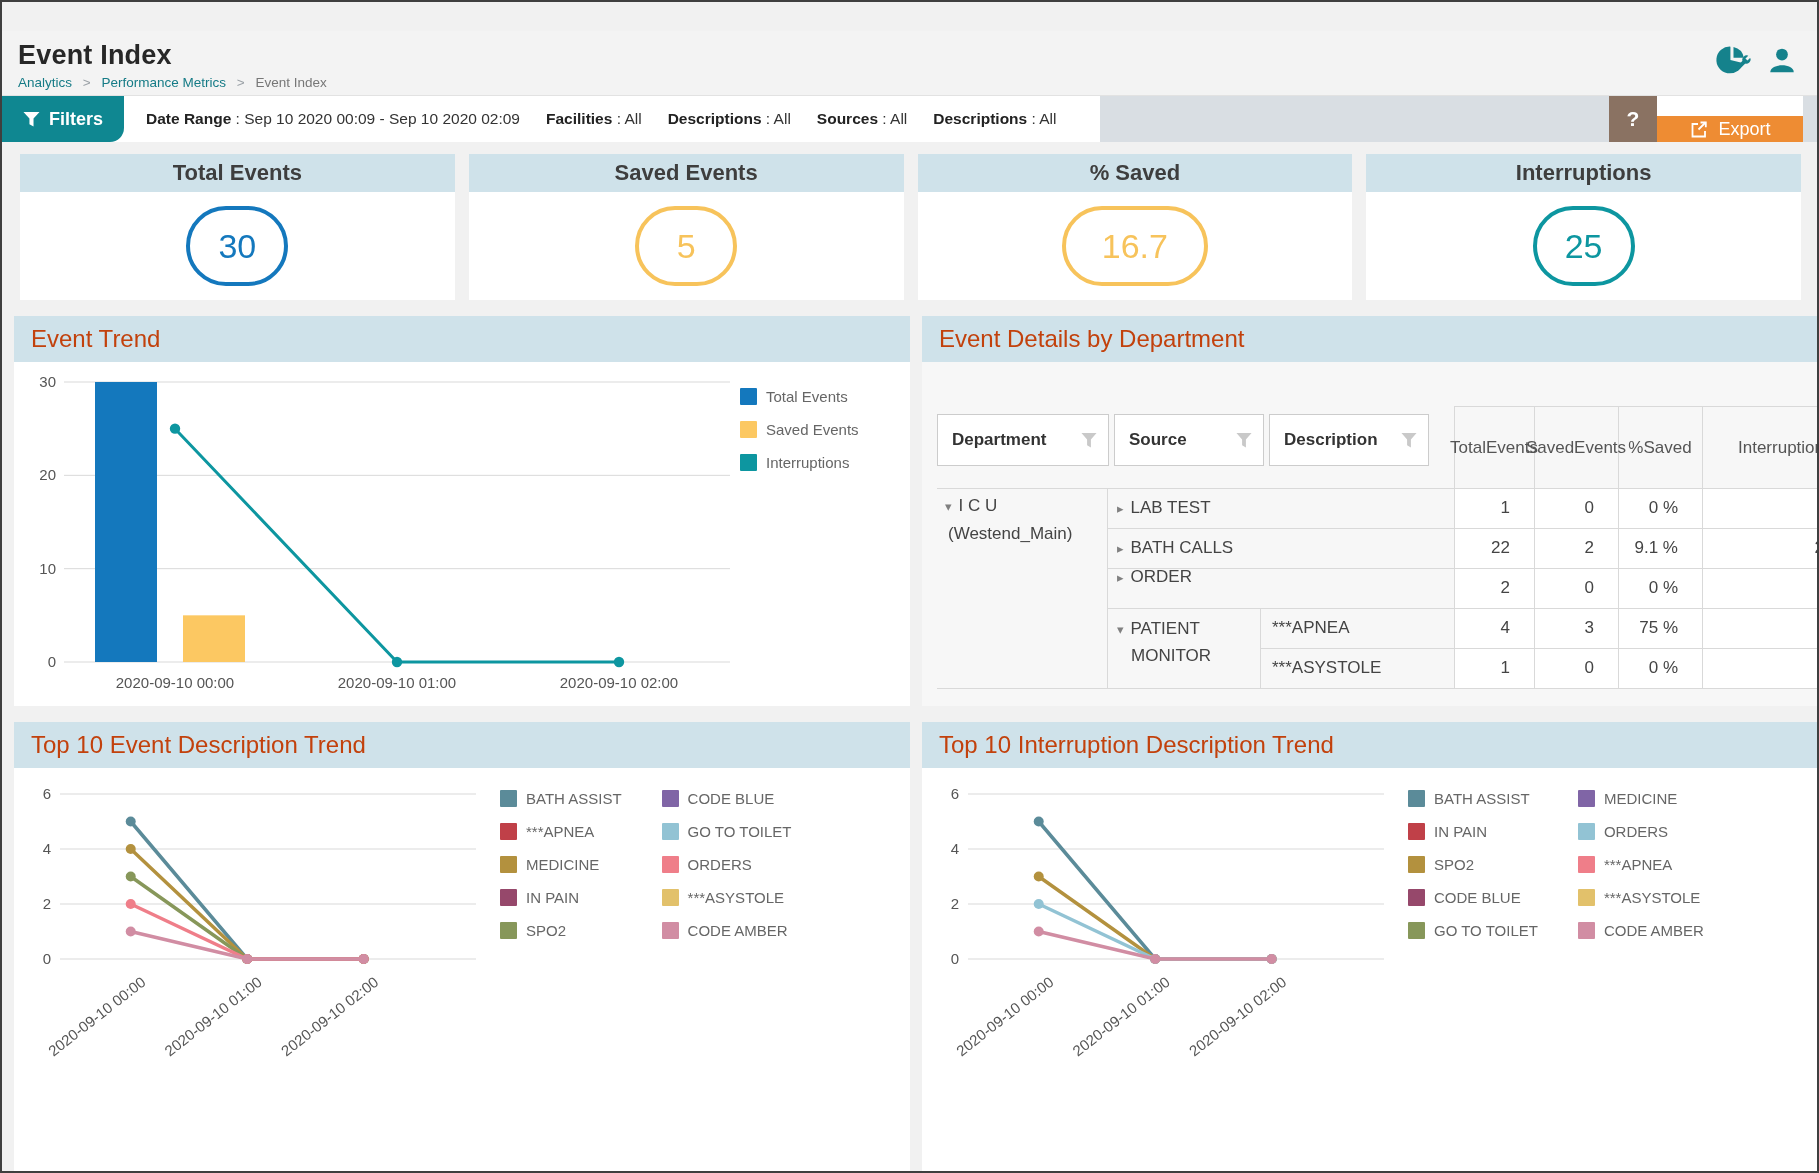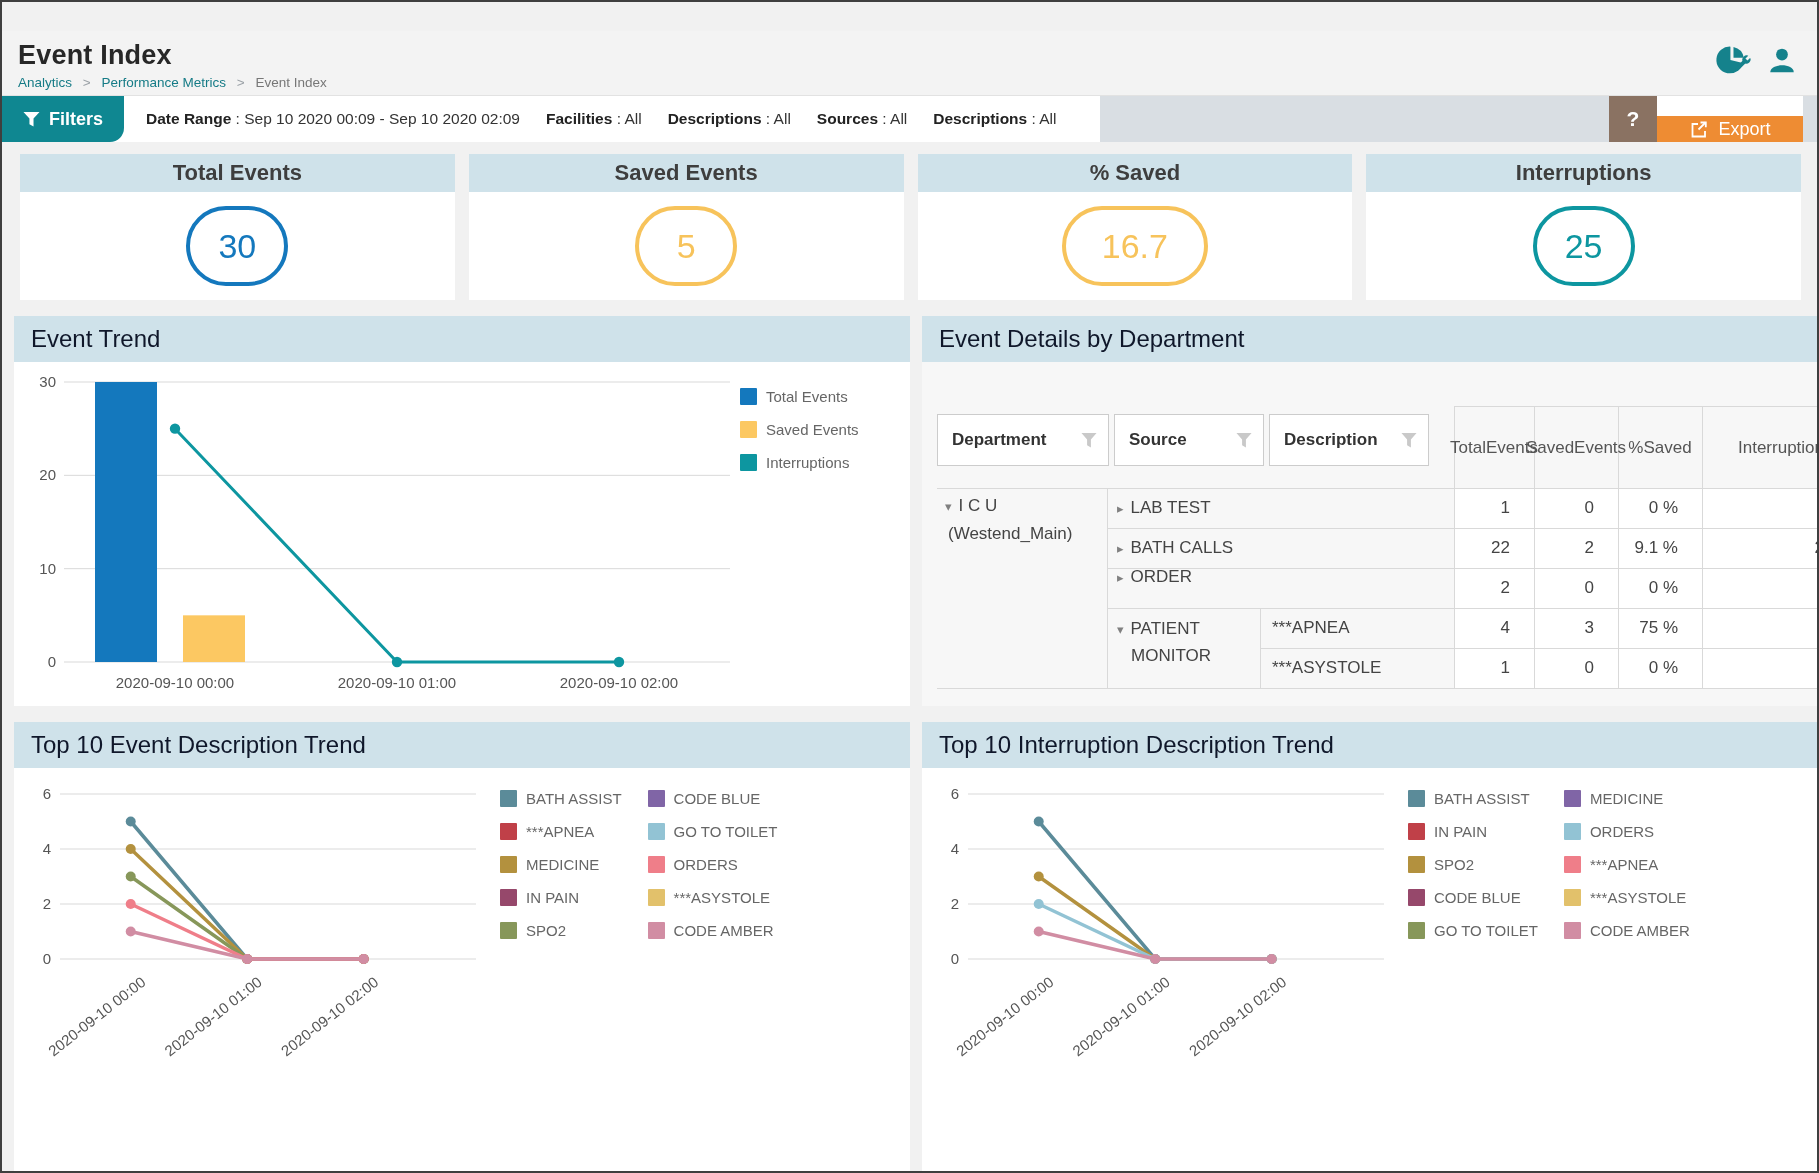--- a/index.html
+++ b/index.html
@@ -26,29 +26,29 @@
   
   .kpis{display:flex;gap:14px;padding:12px 16px 0 18px;}
   .kpi{flex:1;background:#fff;}
   .kpi-hd{height:38px;background:#cfe2ea;text-align:center;font-size:22px;font-weight:700;color:#3e3e3e;line-height:38px;}
   .kpi-bd{height:108px;display:flex;align-items:center;justify-content:center;}
   .kpi-oval{height:80px;min-width:102px;padding:0 14px;box-sizing:border-box;border:4px solid;border-radius:42px;display:flex;align-items:center;justify-content:center;font-size:34px;}
   .kpi-oval.wide{min-width:146px;}
   
   .row2,.row3{display:flex;gap:12px;margin:16px 0 0 12px;}
   .panel{background:#fff;}
-  .p-hd{height:46px;background:#cfe2ea;font-size:24px;color:#0f172a;display:flex;align-items:center;padding-left:17px;}
+  .p-hd{height:46px;background:#cfe2ea;font-size:24px;color:#c2410c;display:flex;align-items:center;padding-left:17px;}
   .left-panel{width:896px;flex:none;}
   .right-panel{flex:1;min-width:0;overflow:hidden;}
   .et-body{height:344px;display:flex;overflow:hidden;}
   .legend-v{width:168px;padding-top:26px;display:flex;flex-direction:column;gap:16px;}
   .lg-item{display:flex;align-items:center;gap:9px;font-size:15px;color:#666;cursor:pointer;white-space:nowrap;}
   .lg-sq{width:17px;height:17px;flex:none;border-radius:1px;}
   .bt-body{height:429px;display:flex;overflow:hidden;}
-  .legend-grid{display:grid;grid-auto-flow:column;grid-template-rows:repeat(5,33px);column-gap:26px;align-items:center;margin:14px 0 0 6px;height:165px;}
+  .legend-grid{display:grid;grid-auto-flow:column;grid-template-rows:repeat(5,33px);column-gap:40px;align-items:center;margin:14px 0 0 6px;height:165px;}
   svg text{font-family:"Liberation Sans",sans-serif;}
   
   .dt-body{height:344px;position:relative;background:#f7f7f7;font-size:17px;color:#444;overflow:hidden;}
   .dt-fbox{position:absolute;top:52px;height:52px;background:#fff;border:1px solid #ccc;box-sizing:border-box;display:flex;align-items:center;padding:0 11px 0 14px;gap:8px;cursor:pointer;}
   .dt-fbox b{font-size:17px;color:#333;flex:1;}
   .vline{position:absolute;width:1px;background:#d9d9d9;}
   .hline{position:absolute;height:1px;background:#d9d9d9;}
   .dt-colhd{position:absolute;display:flex;align-items:center;justify-content:center;text-align:center;color:#555;line-height:23px;font-size:17px;}
   .dt-colhd.clip{justify-content:flex-start;padding-left:36px;box-sizing:border-box;white-space:nowrap;}
   .dt-num{position:absolute;background:#fff;text-align:right;box-sizing:border-box;height:40px;line-height:40px;padding-right:24px;}

